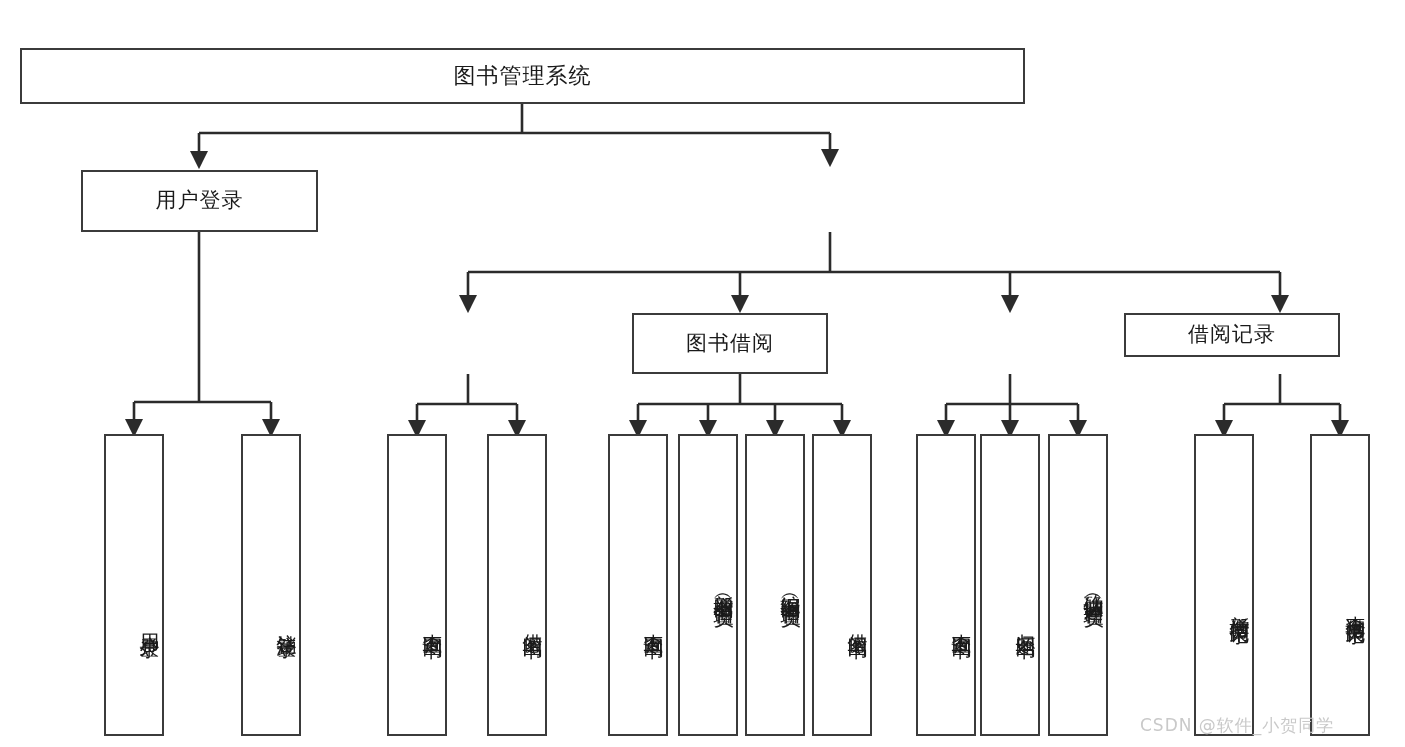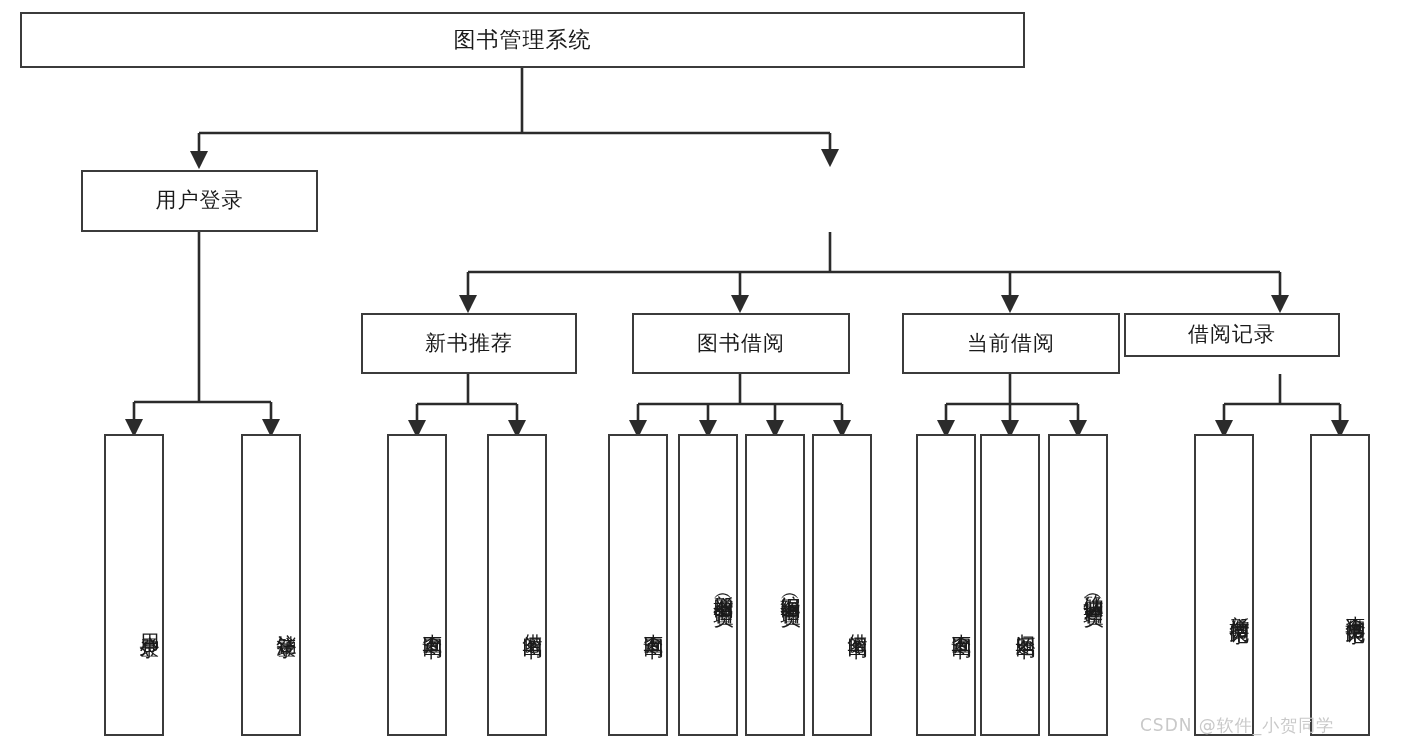--- a/index.html
+++ b/index.html
@@ -42,21 +42,21 @@
     font-size:20px;
     letter-spacing:2px;
     line-height:1.25;
     padding-top:4px;
     align-items:flex-start;
     justify-content:center;
   }
   .node.vert.topalign{
     align-items:flex-start;
   }
-  #node-root{ font-size:22px; }
+  #node-root{ font-size:22px;margin-top:36px; }
   .watermark{
     position:absolute;
     color:#c9c9c9;
     font-size:17px;
     letter-spacing:1px;
     white-space:nowrap;
     user-select:none;
   }
 </style>
 </head>
@@ -112,25 +112,23 @@
       <path d="M 1224 404 L 1224 429" marker-end="url(#arrow)"></path>
       <path d="M 1340 404 L 1340 429" marker-end="url(#arrow)"></path>
     </g>
   </svg>
 
   <div class="node horiz" id="node-root" style="left:20px;top:12px;width:1005px;height:56px;">图书管理系统</div>
 
   <div class="node horiz" style="left:81px;top:170px;width:237px;height:62px;">用户登录</div>
 
 
-  <div class="node horiz" style="left:361px;top:313px;width:216px;height:61px;">新书推荐</div>
 
-  <div class="node horiz" style="left:632px;top:313px;width:218px;height:61px;">图书借阅</div>
+  <div class="node horiz" style="left:632px;top:313px;width:196px;height:61px;">图书借阅</div>
 
-  <div class="node horiz" style="left:902px;top:313px;width:218px;height:61px;">当前借阅</div>
 
   <div class="node horiz" style="left:1124px;top:313px;width:216px;height:44px;">借阅记录</div>
 
   <div class="node vert" style="left:104px;top:434px;width:60px;height:302px;padding-top:74px;">用户登录</div>
 
   <div class="node vert" style="left:241px;top:434px;width:60px;height:302px;padding-top:74px;">注销登录</div>
 
   <div class="node vert" style="left:387px;top:434px;width:60px;height:302px;padding-top:74px;">查询图书</div>
 
   <div class="node vert" style="left:487px;top:434px;width:60px;height:302px;padding-top:74px;">借阅图书</div>

